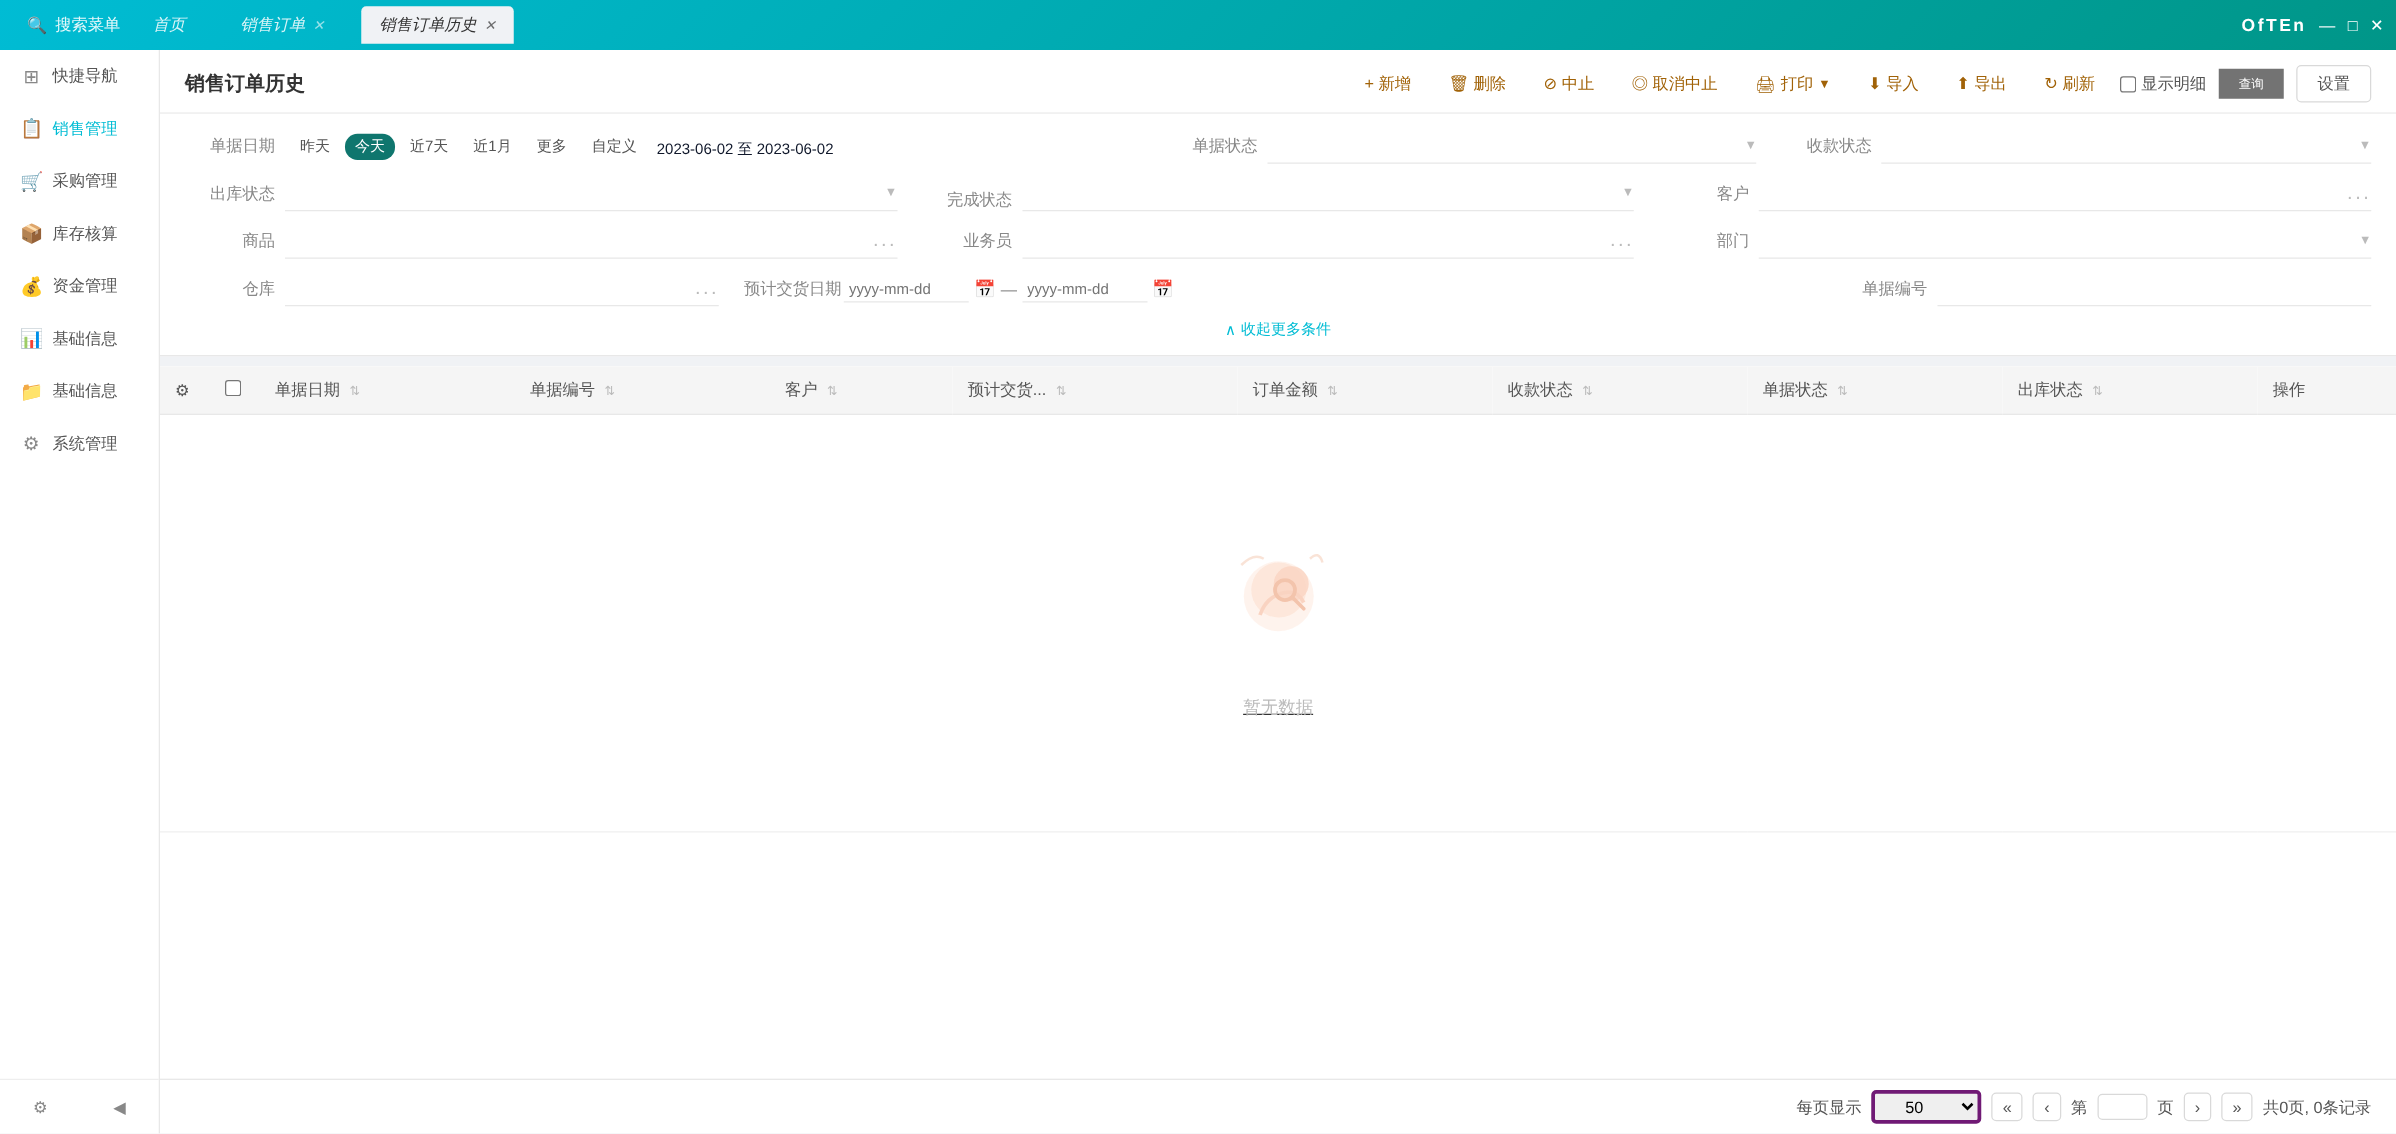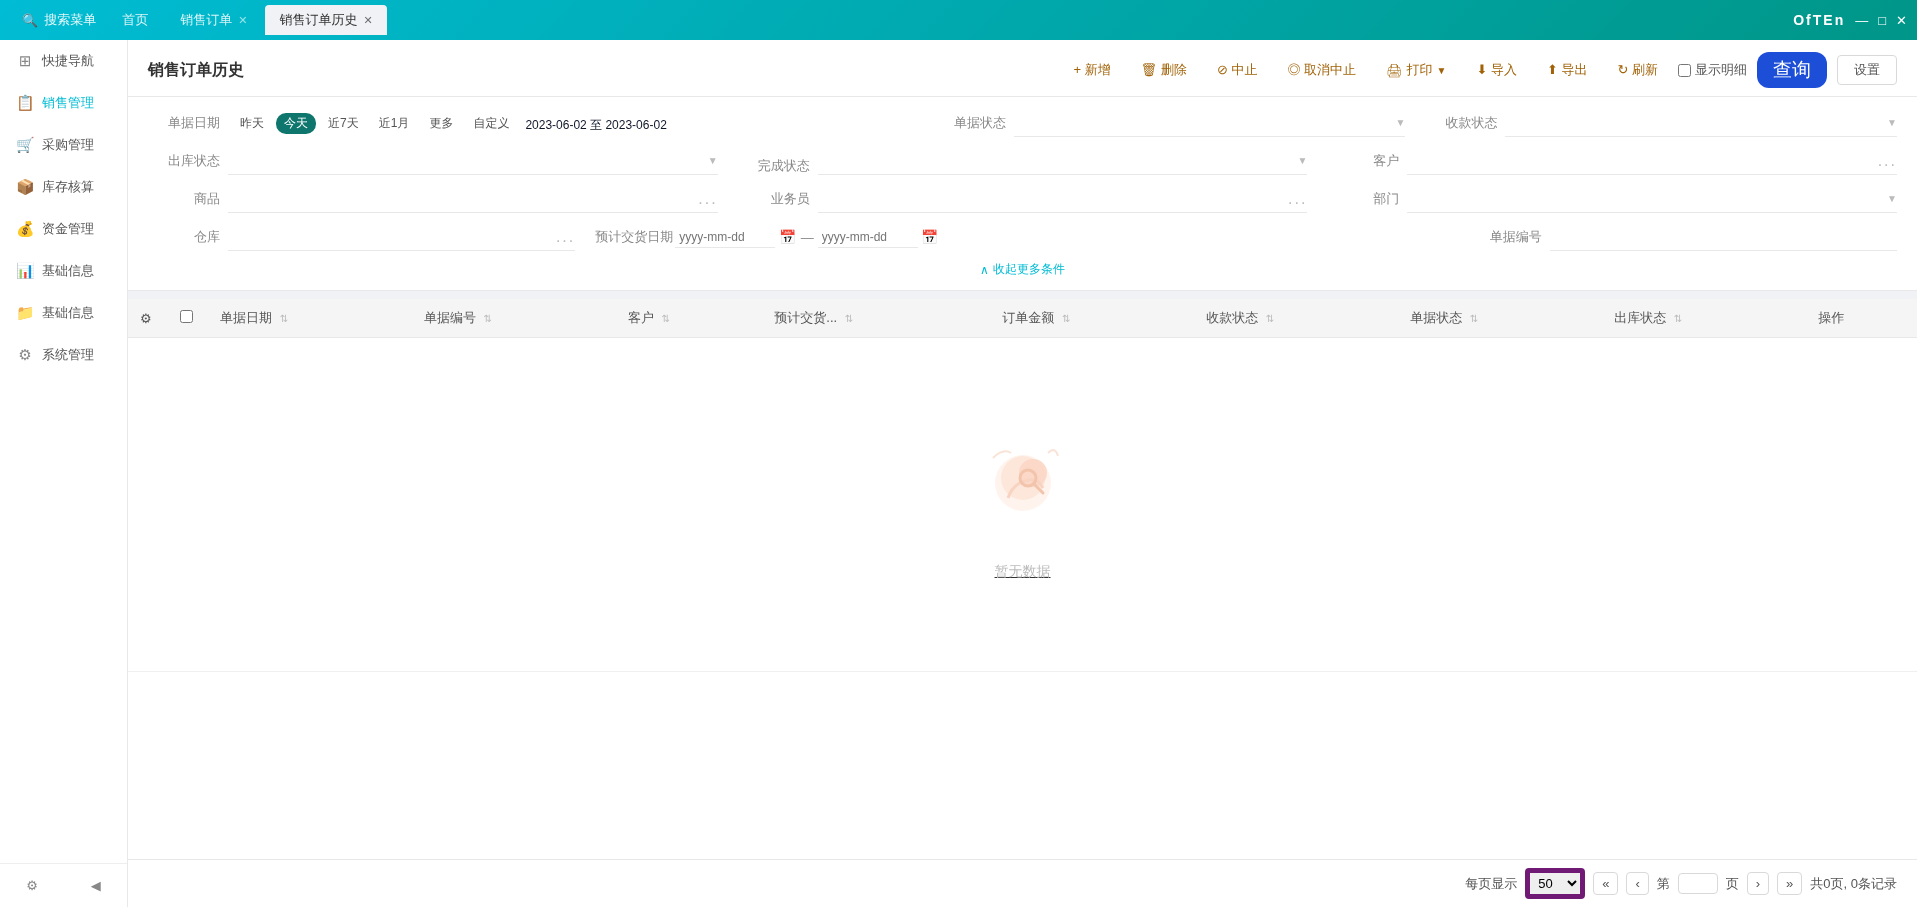--- a/index.html
+++ b/index.html
@@ -1,20 +1,20 @@
 <!DOCTYPE html>
 <html><head>
   <meta charset="utf-8">
   <style>
     * { box-sizing: border-box; margin: 0; padding: 0; }
     body { font-family: 'Microsoft YaHei', Arial, sans-serif; font-size: 13px; color: #333; background: #f0f2f5; display: flex; flex-direction: column; height: 100vh; overflow: hidden; }
 
     
     .top-bar { background: linear-gradient(135deg, #00bcd4, #009688); height: 40px; display: flex; align-items: center; padding: 0 10px; color: white; flex-shrink: 0; }
-    .top-bar-tabs { display: flex; flex: 1; gap: 4px; }
+    .top-bar-tabs { display: flex; flex: 1; gap: 16px; font-style: italic; }
     .tab { display: flex; align-items: center; padding: 0 14px; height: 30px; border-radius: 4px 4px 0 0; cursor: pointer; font-size: 13px; gap: 6px; color: rgba(255,255,255,0.85); }
     .tab.active { background: #f0f2f5; color: #333; border-radius: 4px 4px 0 0; }
     .tab-close { font-size: 11px; opacity: 0.7; cursor: pointer; }
     .top-bar-right { display: flex; align-items: center; gap: 10px; color: white; }
 
     
     .main-layout { display: flex; flex: 1; overflow: hidden; }
 
     
     .sidebar { width: 128px; background: white; border-right: 1px solid #e8e8e8; display: flex; flex-direction: column; flex-shrink: 0; }
@@ -24,21 +24,21 @@
     .sidebar-bottom-btn { cursor: pointer; padding: 6px 10px; color: #888; }
 
     
     .content { flex: 1; display: flex; flex-direction: column; overflow: hidden; background: #f0f2f5; }
 
     
     .page-header { padding: 12px 20px 8px; display: flex; align-items: center; justify-content: space-between; background: white; border-bottom: 1px solid #e8e8e8; flex-shrink: 0; }
     .page-title { font-size: 16px; font-weight: bold; color: #333; }
     .toolbar { display: flex; align-items: center; gap: 10px; }
     .toolbar-btn { display: flex; align-items: center; gap: 4px; padding: 4px 10px; cursor: pointer; color: #a16207; font-size: 13px; border: none; background: none; }
-    .btn-primary { background: #1d4ed8; color: white; border-radius: 12px; padding: 5px 16px; cursor: pointer; border: none; font-size: 19px; }
+    .btn-primary { background: #737373; color: white; border-radius: 0; padding: 5px 16px; cursor: pointer; border: none; font-size: 10px; }
     .btn-secondary { background: white; color: #555; border: 1px solid #d9d9d9; border-radius: 4px; padding: 5px 16px; cursor: pointer; font-size: 13px; }
     .show-detail-checkbox { display: flex; align-items: center; gap: 4px; font-size: 13px; color: #555; }
 
     
     .filter-area { background: white; padding: 12px 20px; border-bottom: 1px solid #e8e8e8; flex-shrink: 0; }
     .filter-row { display: flex; align-items: center; margin-bottom: 10px; gap: 0; }
     .filter-item { display: flex; align-items: center; flex: 1; min-width: 0; }
     .filter-label { color: #888; font-size: 13px; white-space: nowrap; width: 80px; text-align: right; padding-right: 8px; flex-shrink: 0; }
     .filter-control { flex: 1; display: flex; align-items: center; border-bottom: 1px solid #e8e8e8; padding: 3px 0; min-height: 28px; cursor: pointer; position: relative; }
     .filter-control .placeholder { color: #bbb; font-size: 13px; }
@@ -65,21 +65,21 @@
     .th-checkbox { width: 40px; text-align: center; }
 
     
     .empty-state { display: flex; flex-direction: column; align-items: center; justify-content: center; padding: 80px 0; }
     .empty-icon { font-size: 80px; margin-bottom: 16px; opacity: 0.5; }
     .empty-text { color: #bbb; font-size: 14px; }
 
     
     .pagination-bar { background: white; border-top: 1px solid #e8e8e8; padding: 8px 20px; display: flex; align-items: center; justify-content: flex-end; gap: 8px; flex-shrink: 0; }
     .pagination-bar span { color: #555; font-size: 13px; }
-    .page-select { border: 5px solid #701a75; border-radius: 4px; padding: 2px 4px; font-size: 13px; }
+    .page-select { border: 3px solid #701a75; border-radius: 4px; padding: 2px 20px; font-size: 13px; }
     .page-btn { padding: 3px 8px; border: 1px solid #d9d9d9; border-radius: 4px; background: white; cursor: pointer; font-size: 13px; color: #555; }
     .page-input { width: 40px; border: 1px solid #d9d9d9; border-radius: 4px; padding: 2px 4px; text-align: center; font-size: 13px; }
 
     
     .search-menu { display: flex; align-items: center; gap: 6px; padding: 4px 12px; cursor: pointer; color: rgba(255,255,255,0.9); font-size: 13px; }
   </style>
 </head>
 <body>
 
 <div class="top-bar">

